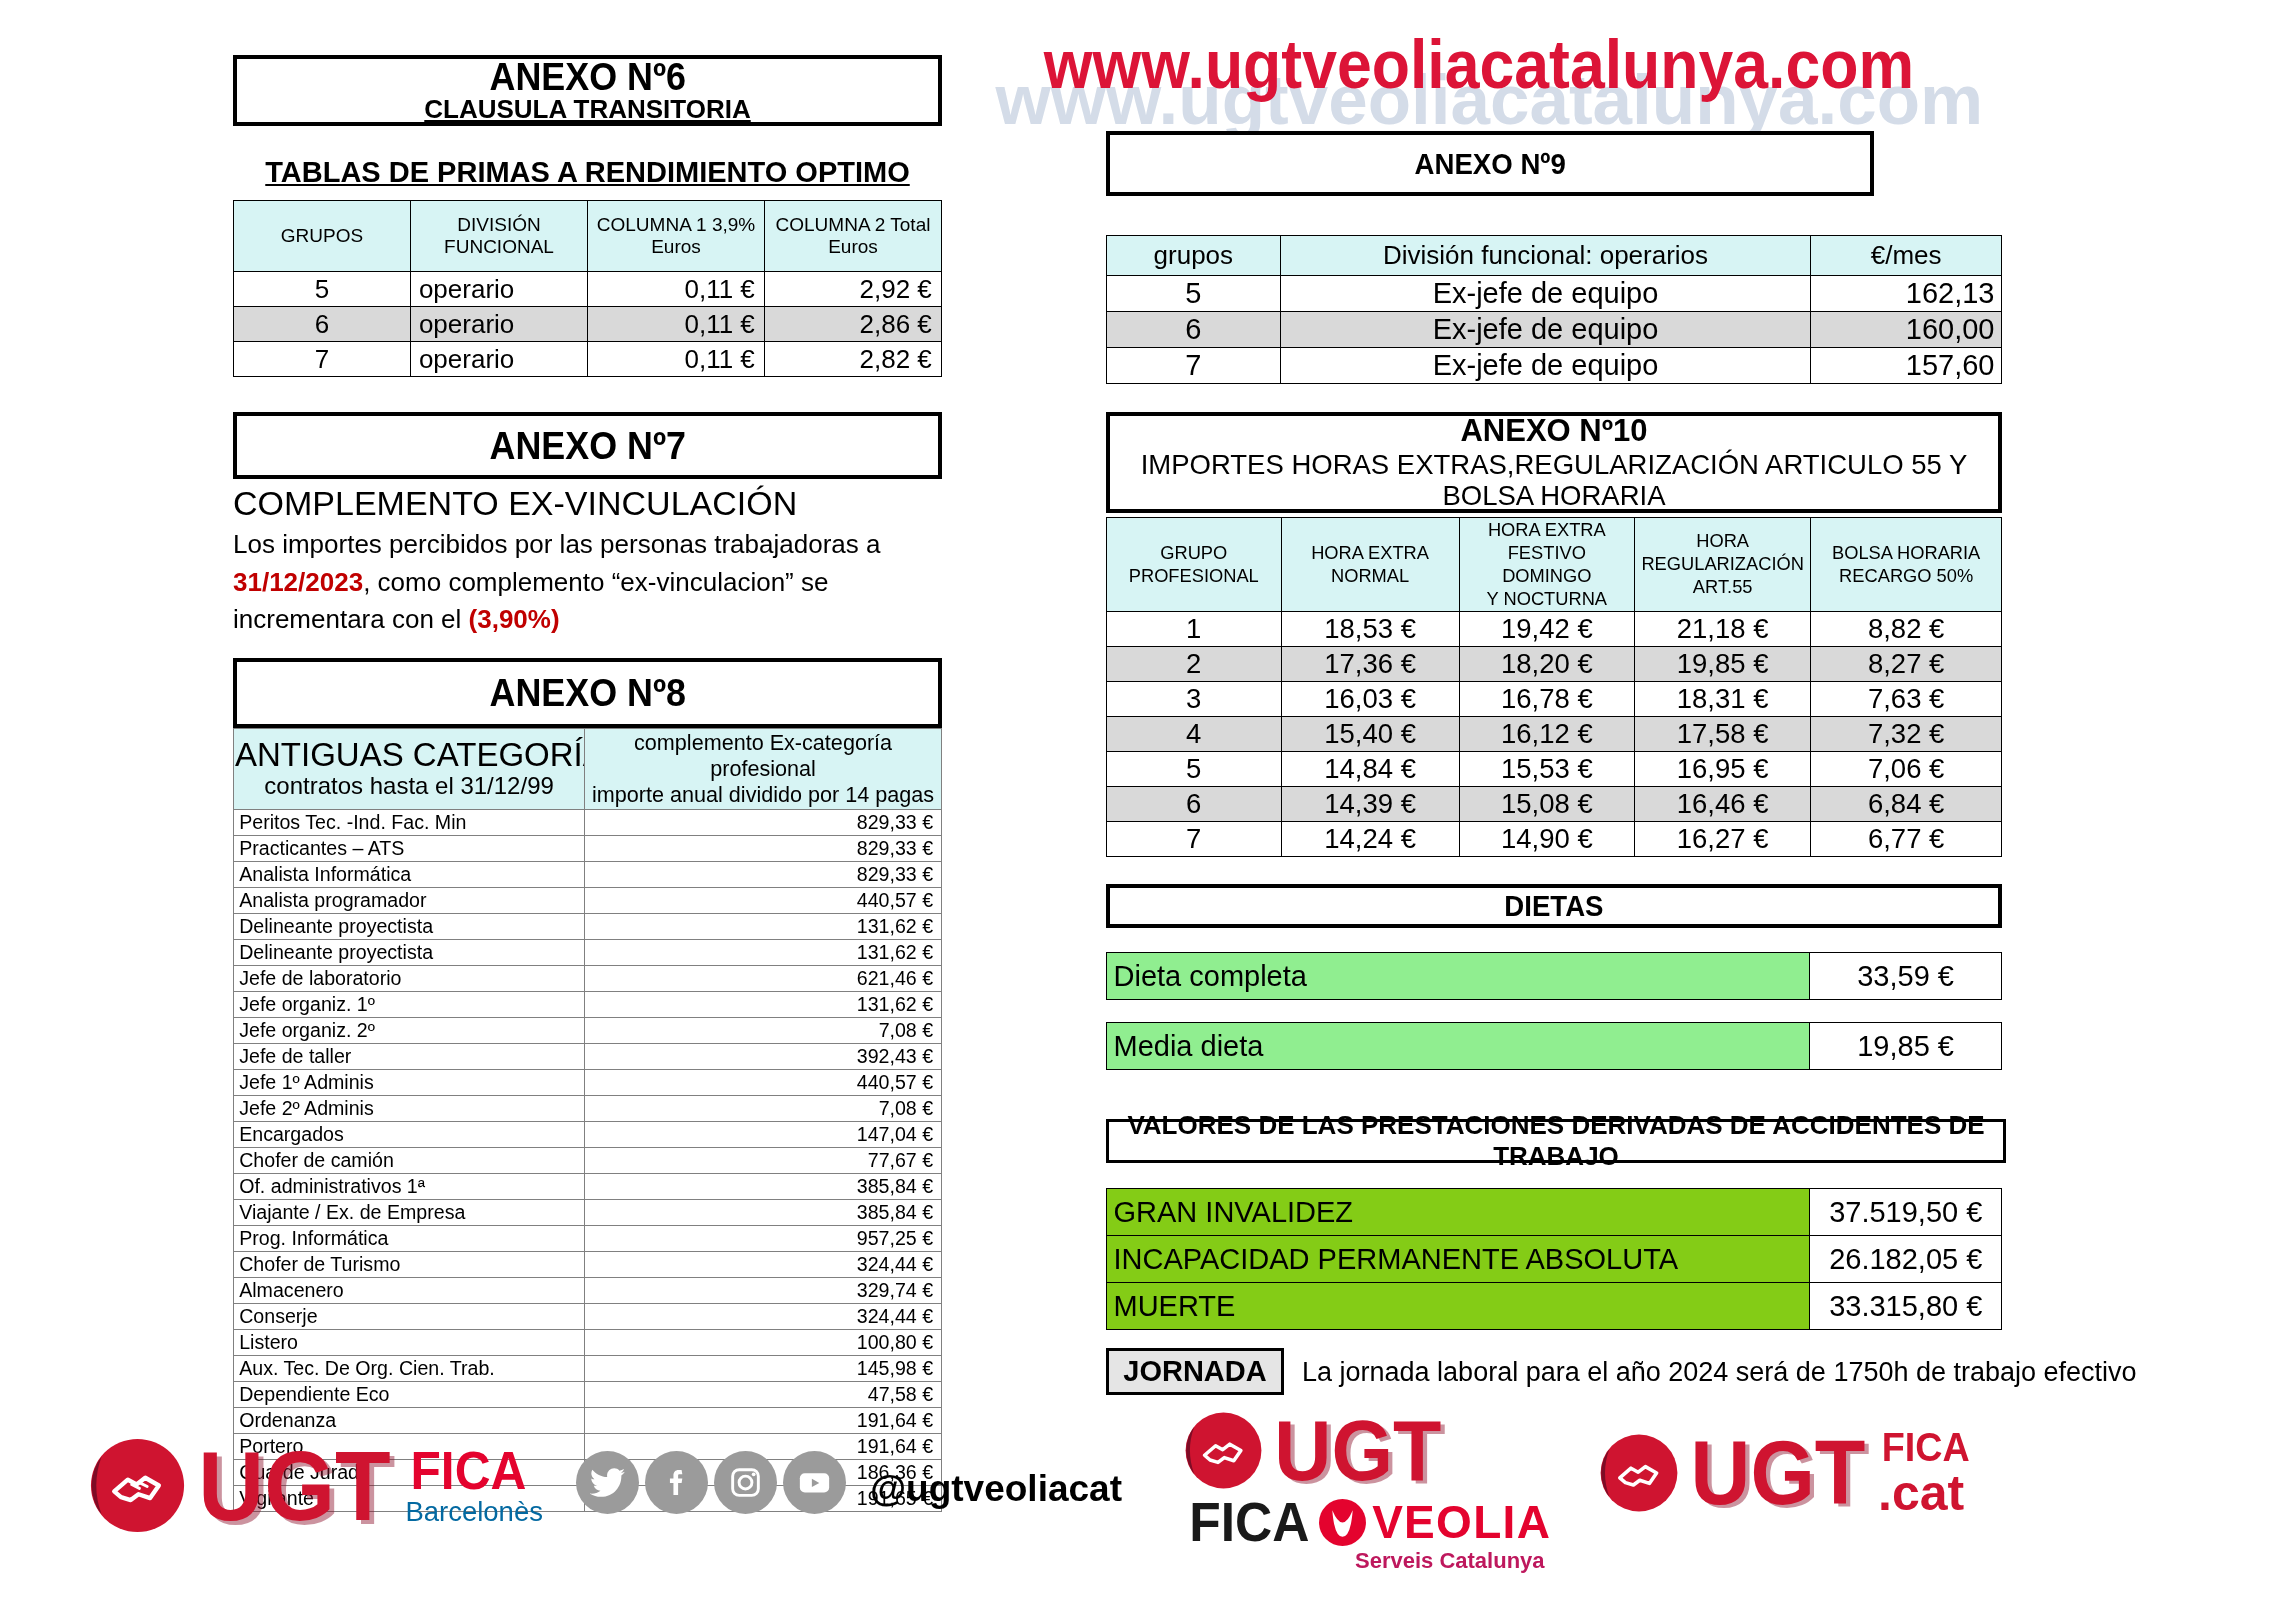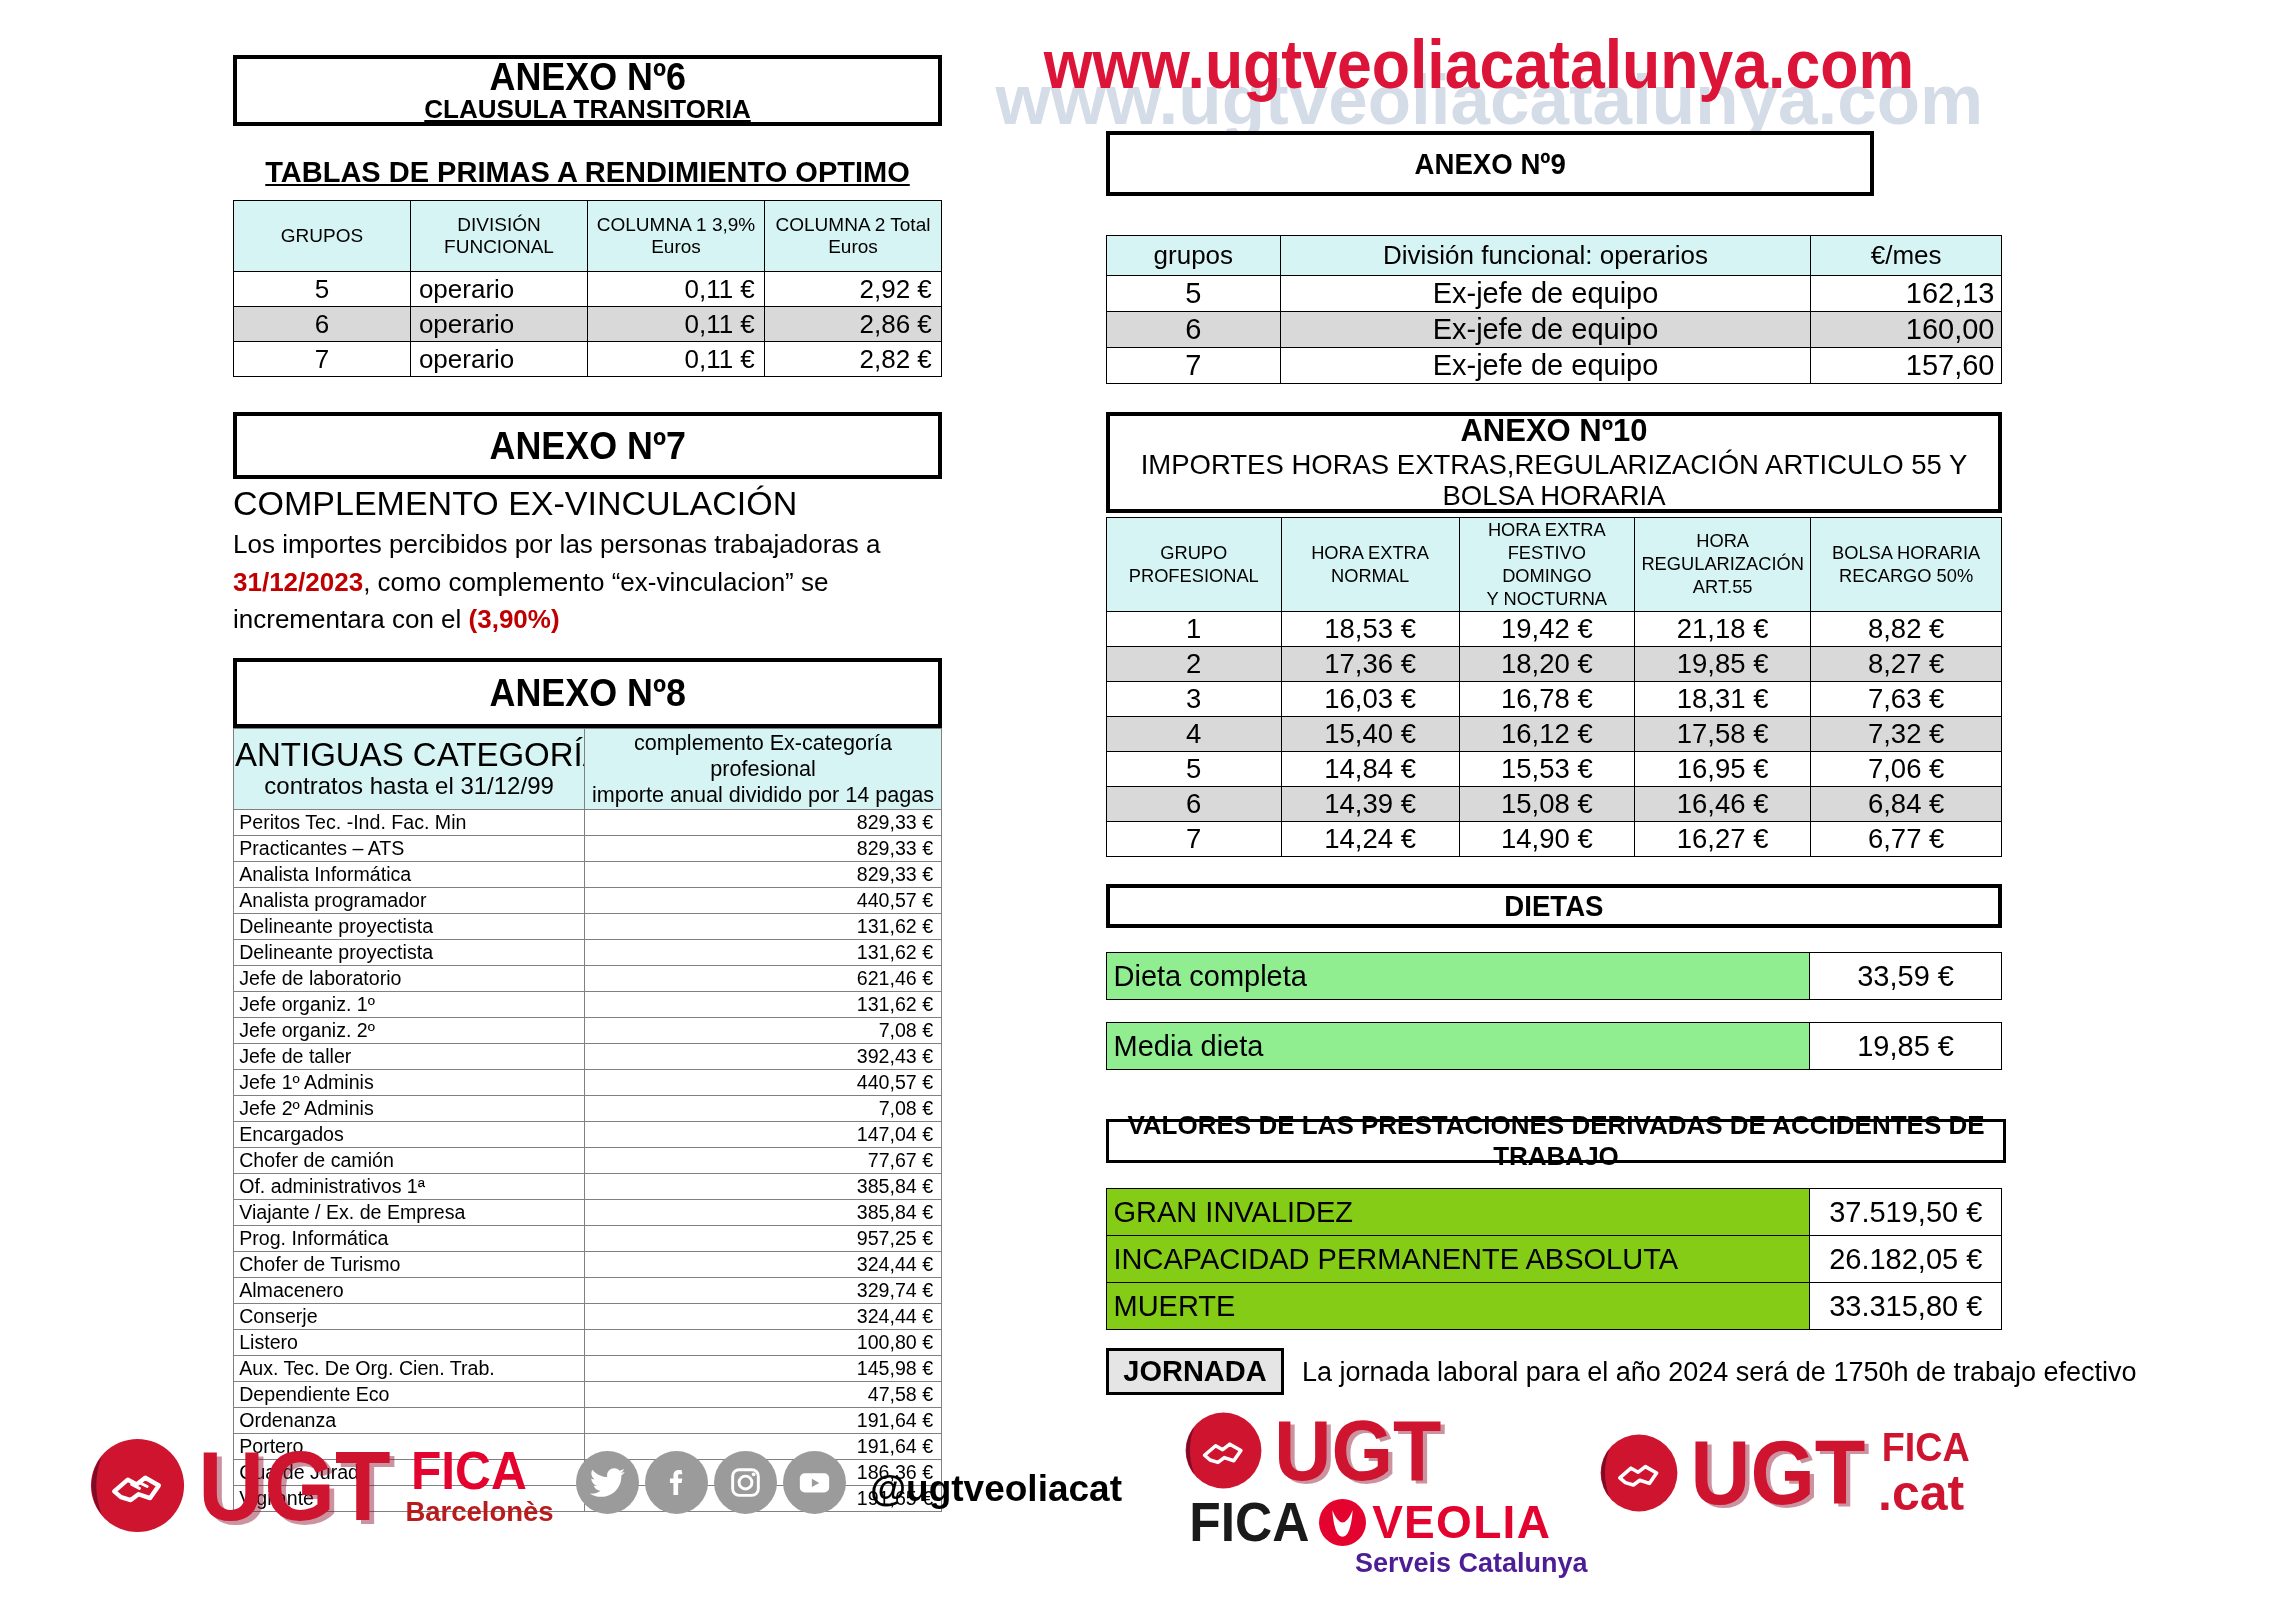--- a/index.html
+++ b/index.html
@@ -88,32 +88,32 @@
   #valtb td.lab{background:#84cc16;font-size:29px;padding-left:6.5px;}
   #valtb td.val{font-size:29px;text-align:center;}
   
   #jorbox{left:1106px;top:1348px;width:178px;height:47px;border:3.9px solid #000;background:#e5e5e5;display:flex;align-items:center;justify-content:center;box-sizing:border-box;}
   #jorbox .t1{font-size:29px;font-weight:bold;}
   #jortxt{left:1302px;top:1357px;font-size:27px;}
   #logoL{left:89px;top:1436px;display:flex;align-items:center;}
   #logoL .ugt{font-size:99px;font-weight:800;color:#cf1430;line-height:1;margin-left:3.9px;text-shadow:5.2px 3.9px 0 rgba(140,15,43,.45);}
   #logoL .colr{margin-left:6.5px;display:flex;flex-direction:column;justify-content:center;}
   #logoL .fica{font-size:54px;font-weight:800;color:#e4032e;line-height:1;}
-  #logoL .reg{font-size:27.5px;font-weight:700;color:#b91c1c;line-height:1.1;}
+  #logoL .reg{font-size:27.5px;font-weight:400;color:#0369a1;line-height:1.1;}
   .hshake{flex:none;}
   #social{left:576px;top:1451px;display:flex;gap:5.9px;align-items:center;}
   .soc{width:63px;height:63px;border-radius:50%;background:#9b9b9b;display:flex;align-items:center;justify-content:center;}
   #handle{left:870px;top:1468px;font-size:37px;font-weight:800;}
   #logoC{left:1184px;top:1407px;display:flex;flex-direction:column;}
   #logoC .row1{display:flex;align-items:center;}
   #logoC .ugt{font-size:86px;font-weight:800;color:#cf1430;line-height:1;margin-left:3.9px;text-shadow:4.6px 3.3px 0 rgba(140,15,43,.45);}
   #logoC .row2{display:flex;align-items:center;margin-top:1.3px;}
   #logoC .fica{font-size:56px;font-weight:800;color:#1a1a1a;line-height:1;}
   #logoC .veolia{font-size:46px;font-weight:700;color:#e4032e;letter-spacing:1.3px;line-height:1;margin-left:3.9px;}
-  #logoC .sub{font-size:27px;font-weight:700;color:#4c1d95;margin-left:171px;line-height:1;}
+  #logoC .sub{font-size:22px;font-weight:700;color:#be185d;margin-left:171px;line-height:1;}
   #logoR{left:1599px;top:1427px;display:flex;align-items:center;}
   #logoR .ugt{font-size:90px;font-weight:800;color:#cf1430;line-height:1;margin-left:3.9px;text-shadow:4.6px 3.3px 0 rgba(140,15,43,.45);}
   #logoR .colr{margin-left:5.2px;display:flex;flex-direction:column;}
   #logoR .fica{font-size:41px;font-weight:800;color:#cf1430;line-height:1;}
   #logoR .cat{font-size:50px;font-weight:800;color:#cf1430;line-height:1;}
 </style>
 </head>
 <body>
 
 <div class="page">

